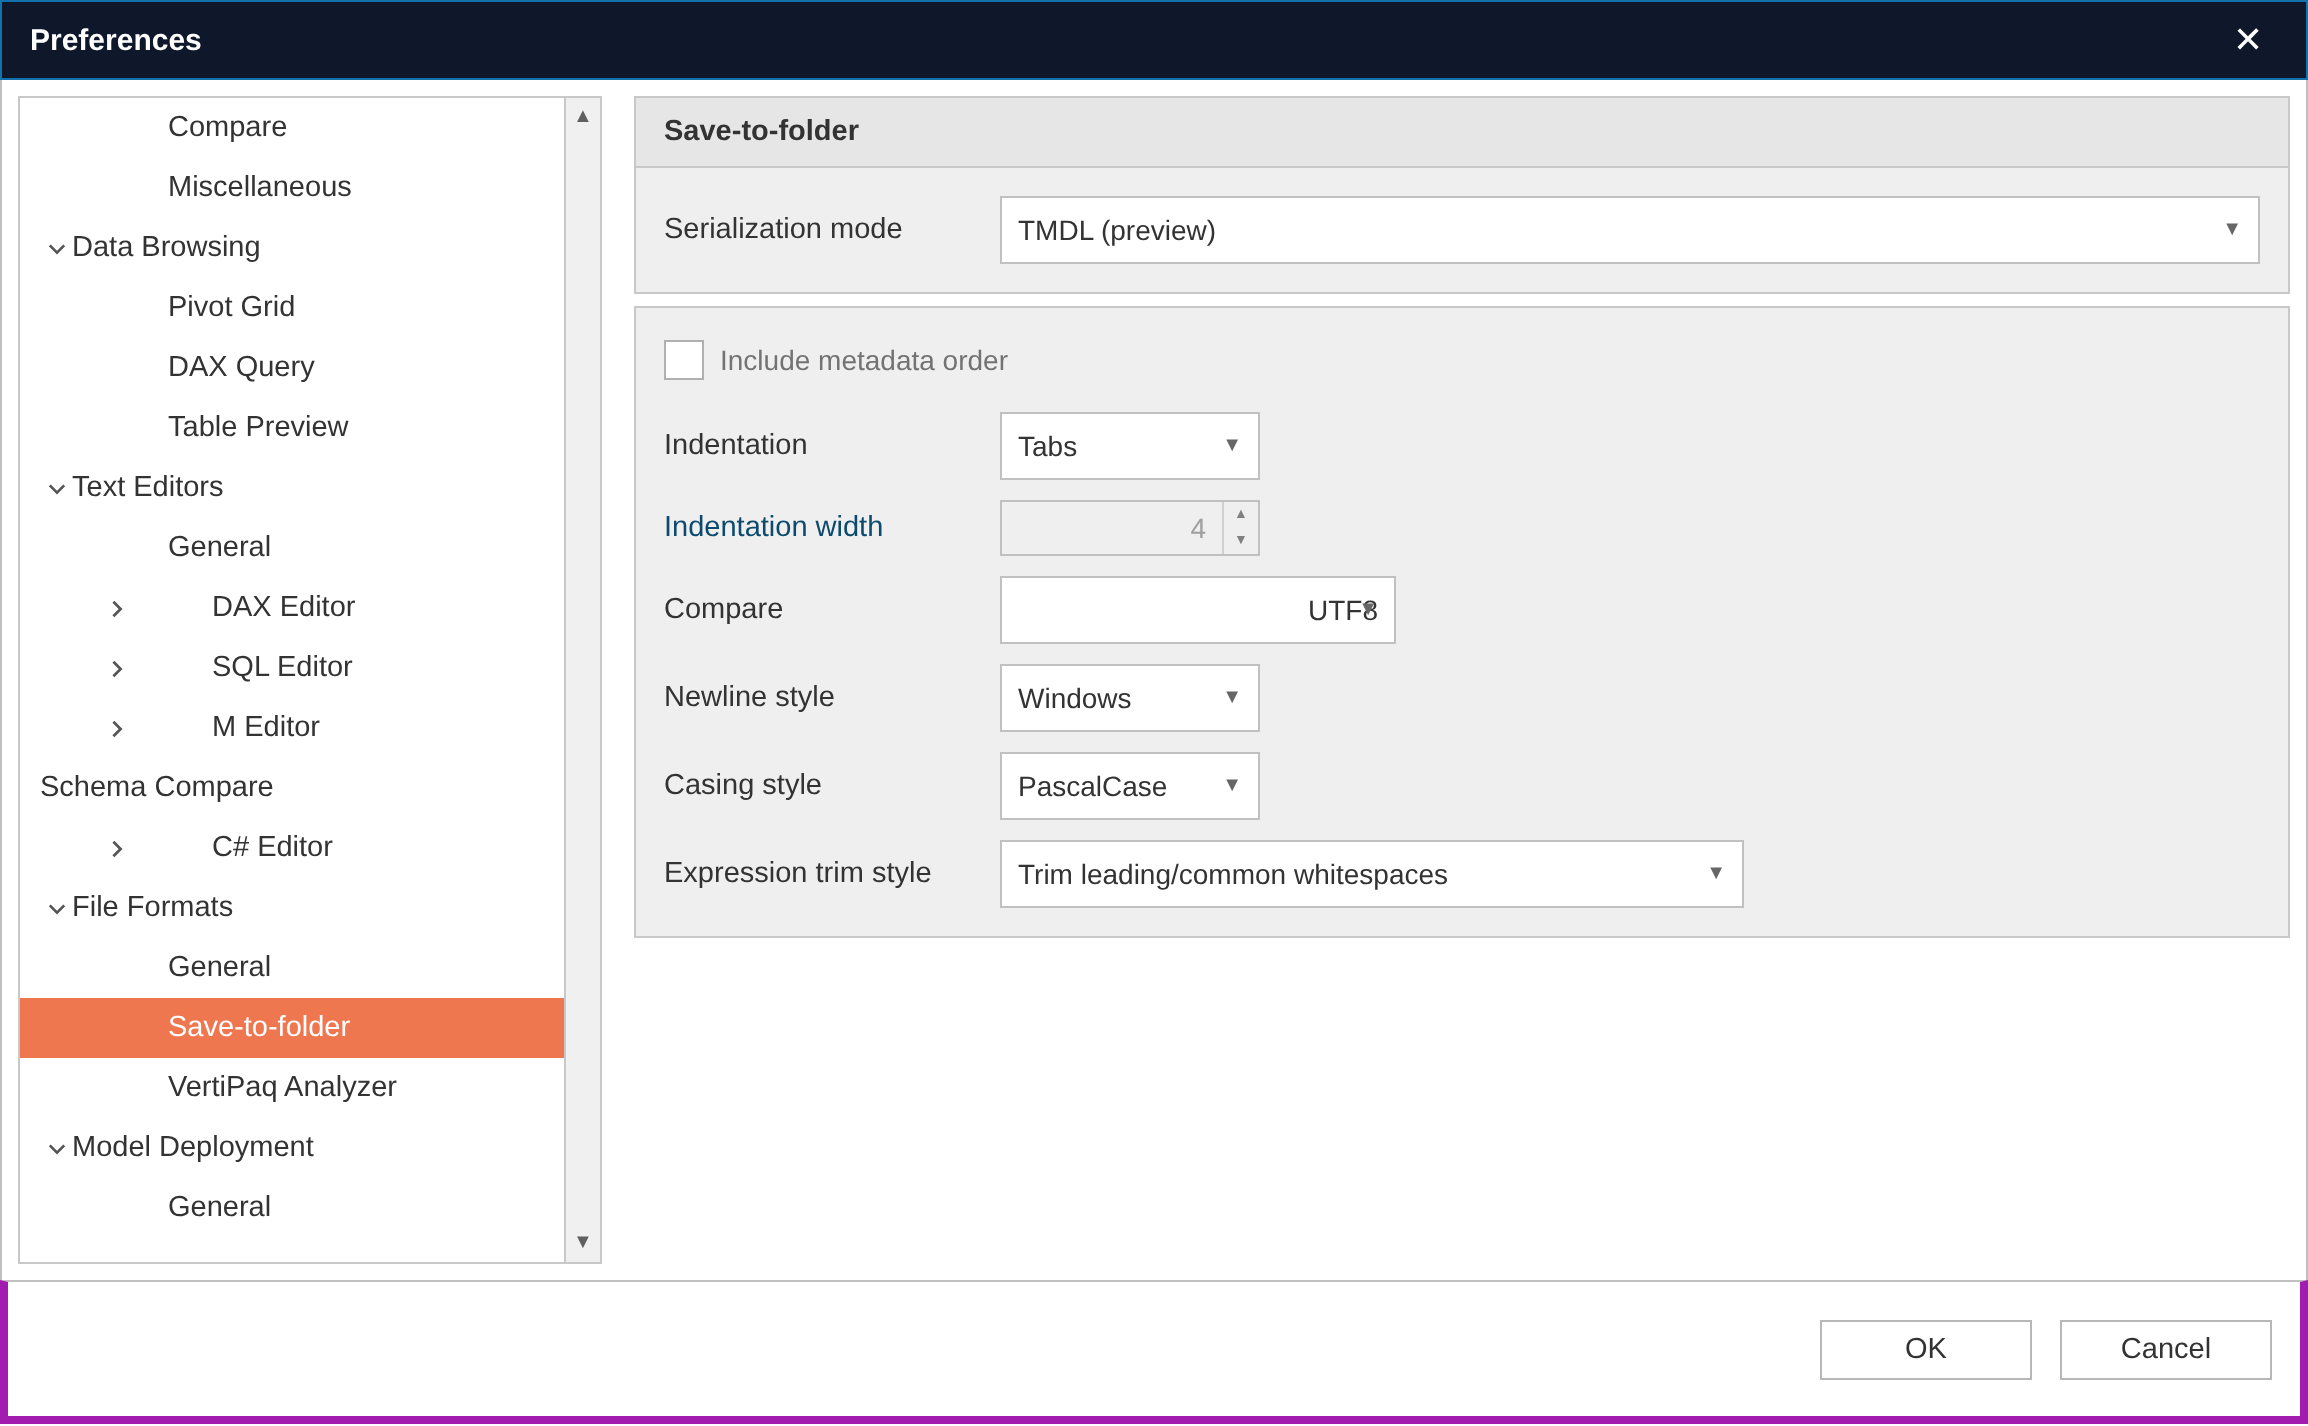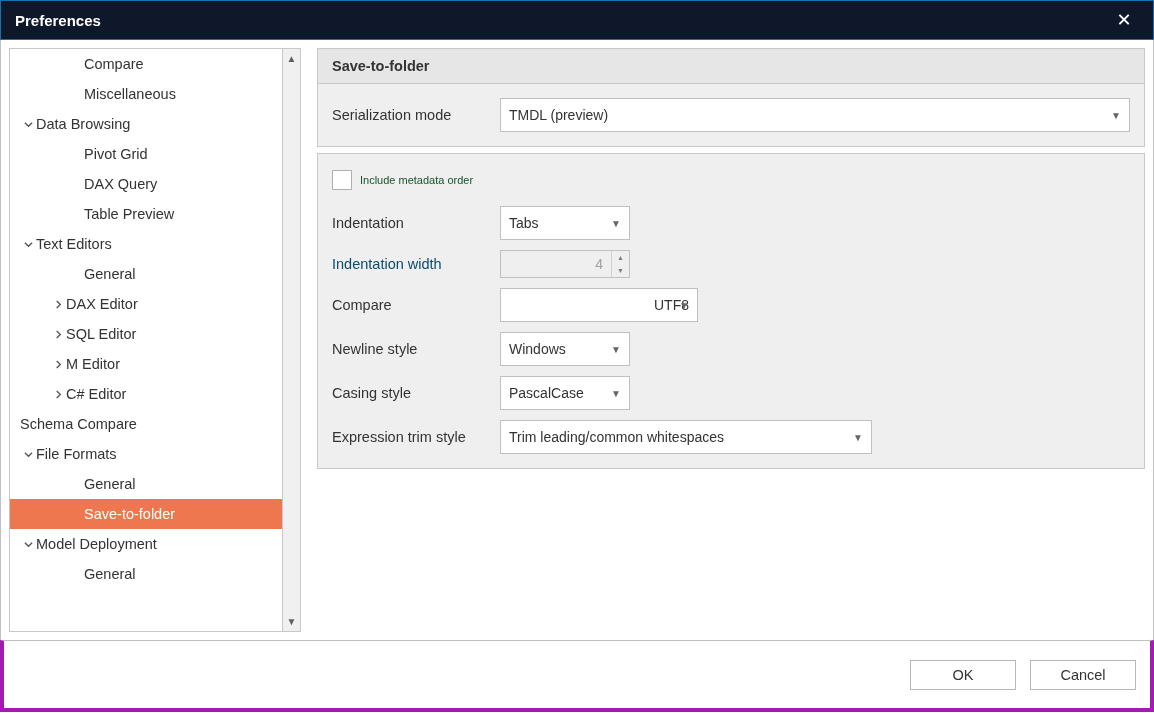--- a/index.html
+++ b/index.html
@@ -20,21 +20,21 @@
     .scroll-arrow { color: #606060; font-size: 10px; padding: 4px 0; cursor: pointer; }
 
     .tree-item { display: flex; align-items: center; height: 30px; font-size: 14.5px; color: #333; cursor: pointer; white-space: nowrap; }
     .tree-item.selected { background: #ef7750; color: #fff; }
     .chevron { width: 16px; display: inline-flex; justify-content: center; align-items: center; }
     .chevron svg { width: 9px; height: 9px; }
     .lvl1 { padding-left: 26px; }
     .lvl2 { padding-left: 56px; }
     .lvl2a { padding-left: 74px; }
     .has-chev.lvl1 { padding-left: 10px; }
-    .has-chev.lvl2 { padding-left: 40px; }
+    .has-chev.lvl2 { padding-left: 40px; gap: 40px; }
 
     
     .content { flex: 1; padding: 8px 8px 8px 16px; }
     .section { border: 1px solid #c8c8c8; margin-bottom: 6px; background: #efefef; }
     .section-header { background: #e6e6e6; border-bottom: 1px solid #c8c8c8; padding: 9px 14px; font-weight: 600; font-size: 14.5px; color: #333; }
     .section-body { padding: 14px 14px 14px 14px; }
     .row { display: flex; align-items: center; margin-bottom: 10px; }
     .row:last-child { margin-bottom: 0; }
     .row-label { width: 168px; font-size: 14.5px; color: #333; }
     .row-label.disabled { color: #0c4a6e; }
@@ -47,21 +47,21 @@
     .select.lg { width: 372px; }
 
     .spin { background: #fff; border: 1px solid #c0c0c0; height: 28px; width: 130px; display: flex; align-items: center; position: relative; }
     .spin.disabled { background: #efefef; color: #a0a0a0; }
     .spin-val { flex: 1; text-align: right; padding-right: 26px; font-size: 14px; }
     .spin-btns { position: absolute; right: 0; top: 0; bottom: 0; width: 18px; display: flex; flex-direction: column; border-left: 1px solid #d0d0d0; }
     .spin-btn { flex: 1; display: flex; align-items: center; justify-content: center; font-size: 7px; color: #808080; }
 
     .checkbox-row { display: flex; align-items: center; margin-top: 2px; margin-bottom: 16px; }
     .checkbox { width: 20px; height: 20px; border: 1px solid #b0b0b0; background: #fff; margin-right: 8px; }
-    .checkbox-label { font-size: 11px; color: #14532d; }
+    .checkbox-label { font-size: 14px; color: #737373; }
 
     
     .footer { height: 72px; border: 4px solid #a21caf; border-top: 1px solid #c0c0c0; display: flex; align-items: center; justify-content: flex-end; padding: 0 14px; gap: 14px; background: #fff; }
     .btn { width: 106px; height: 30px; border: 1px solid #b8b8b8; background: #fff; font-size: 14.5px; color: #333; cursor: pointer; }
   </style>
 </head>
 <body>
 
 <div class="titlebar">
   <span class="titlebar-title">Preferences</span>
@@ -122,44 +122,47 @@
           <span>SQL Editor</span>
         </div>
         <div class="tree-item lvl2 has-chev">
           <span class="chevron">
             <svg viewBox="0 0 10 10">
               <path d="M3 1 L7 5 L3 9" fill="none" stroke="#555" stroke-width="1.5"></path>
             </svg>
           </span>
           <span>M Editor</span>
         </div>
+        <div class="tree-item lvl1 has-chev">
+          <span>Schema Compare</span>
+        </div>
         <div class="tree-item lvl2 has-chev">
           <span class="chevron">
             <svg viewBox="0 0 10 10">
               <path d="M3 1 L7 5 L3 9" fill="none" stroke="#555" stroke-width="1.5"></path>
             </svg>
           </span>
           <span>C# Editor</span>
-        </div>
-        <div class="tree-item lvl1 has-chev">
-          <span>Schema Compare</span>
         </div>
         <div class="tree-item lvl1 has-chev">
           <span class="chevron">
             <svg viewBox="0 0 10 10">
               <path d="M1 3 L5 7 L9 3" fill="none" stroke="#555" stroke-width="1.5"></path>
             </svg>
           </span>
           <span>File Formats</span>
         </div>
         <div class="tree-item lvl2a">
           <span>General</span>
         </div>
         <div class="tree-item selected lvl2a">
           <span>Save-to-folder</span>
+        </div>
+        <div class="tree-item lvl2a">
+          <span>VertiPaq Analyzer</span>
         </div>
         <div class="tree-item lvl1 has-chev">
           <span class="chevron">
             <svg viewBox="0 0 10 10">
               <path d="M1 3 L5 7 L9 3" fill="none" stroke="#555" stroke-width="1.5"></path>
             </svg>
           </span>
           <span>Model Deployment</span>
         </div>
         <div class="tree-item lvl2a">

